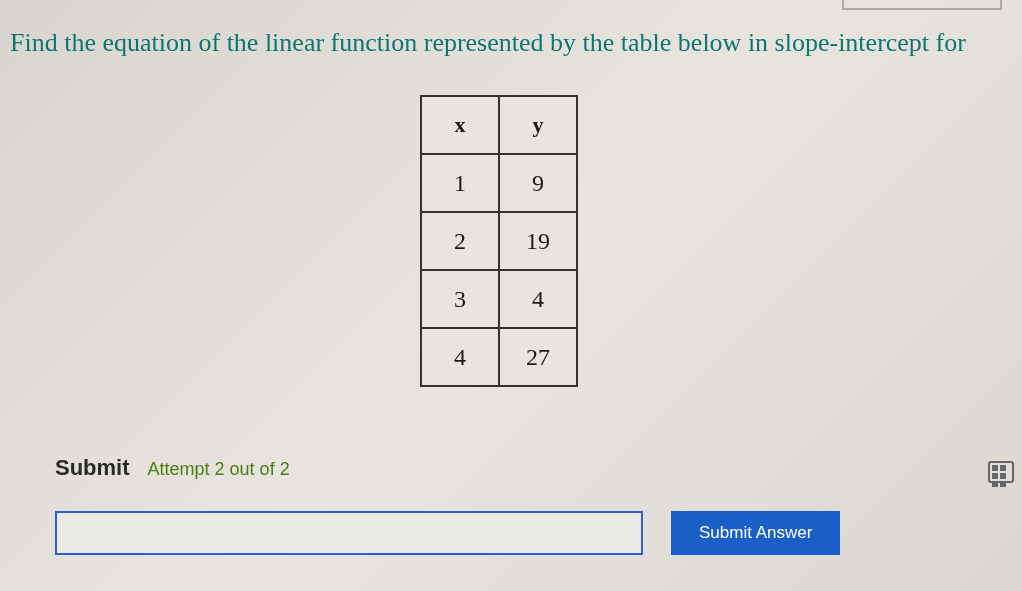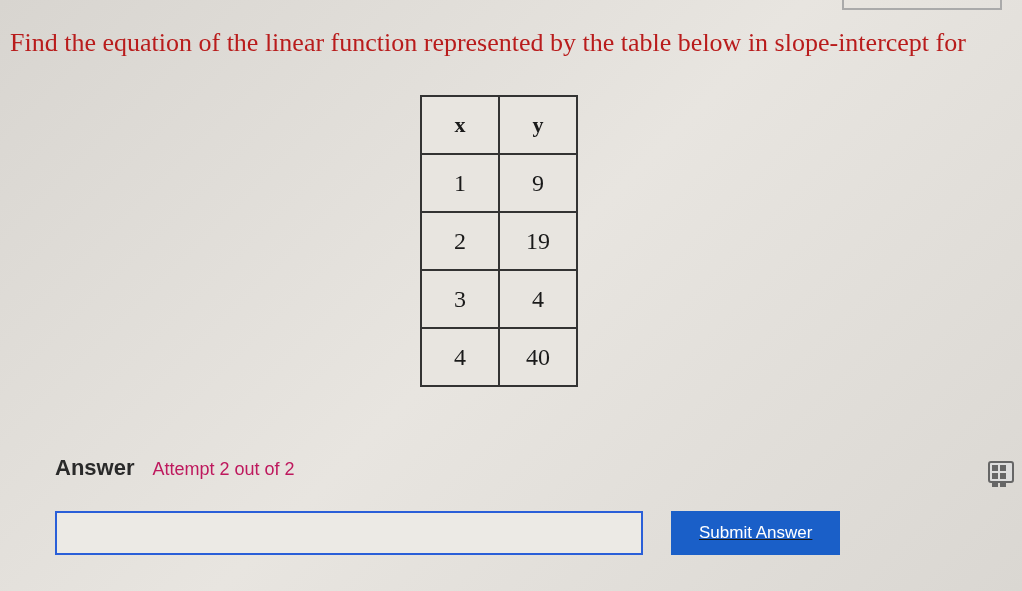--- a/index.html
+++ b/index.html
@@ -11,21 +11,21 @@
       color: #1a1a1a;
       position: relative;
       overflow: hidden;
     }
     .question {
       position: absolute;
       top: 28px;
       left: 10px;
       right: 0;
       font-size: 26px;
-      color: #b91c1c;
+      color: #0f766e;
       font-weight: 400;
       white-space: nowrap;
     }
     .table-wrap {
       position: absolute;
       top: 95px;
       left: 420px;
     }
     table {
       border-collapse: collapse;
@@ -54,31 +54,30 @@
       gap: 18px;
     }
     .answer-label {
       font-size: 22px;
       font-weight: bold;
       color: #2a2a2a;
       font-family: Arial, sans-serif;
     }
     .attempt-label {
       font-size: 18px;
-      color: #be185d;
+      color: #4d7c0f;
       font-family: Arial, sans-serif;
     }
     .input-row {
       position: absolute;
       left: 55px;
       bottom: 36px;
       display: flex;
       align-items: center;
       gap: 28px;
-      text-decoration: underline;
     }
     .answer-input {
       width: 588px;
       height: 44px;
       border: 2px solid #2a5fd8;
       background: #eceae5;
       padding: 6px 10px;
       font-size: 20px;
       font-family: Georgia, serif;
       outline: none;
@@ -146,28 +145,28 @@
       <tr>
         <td>2</td>
         <td>19</td>
       </tr>
       <tr>
         <td>3</td>
         <td>4</td>
       </tr>
       <tr>
         <td>4</td>
-        <td>40</td>
+        <td>27</td>
       </tr>
     </tbody>
   </table>
 </div>
 
 <div class="answer-section">
-  <span class="answer-label">Answer</span>
+  <span class="answer-label">Submit</span>
   <span class="attempt-label">Attempt 2 out of 2</span>
 </div>
 
 <div class="keypad-icon">
   <span></span>
     <span></span>
     <span></span>
     <span></span>
     <span></span>
     <span></span>

